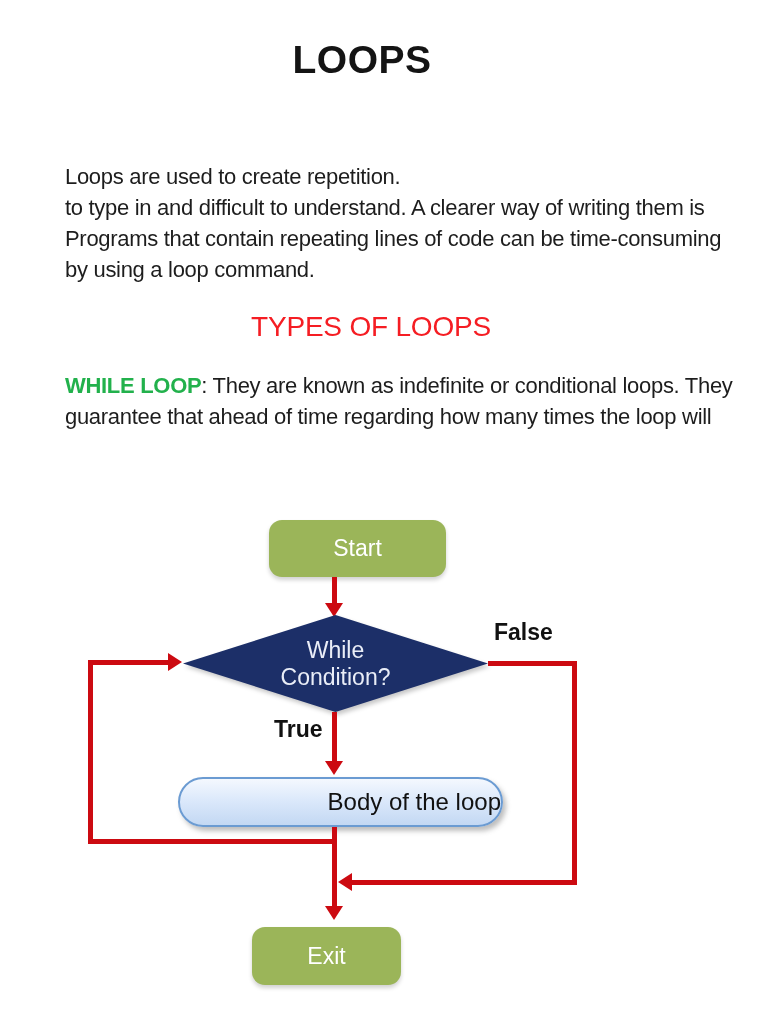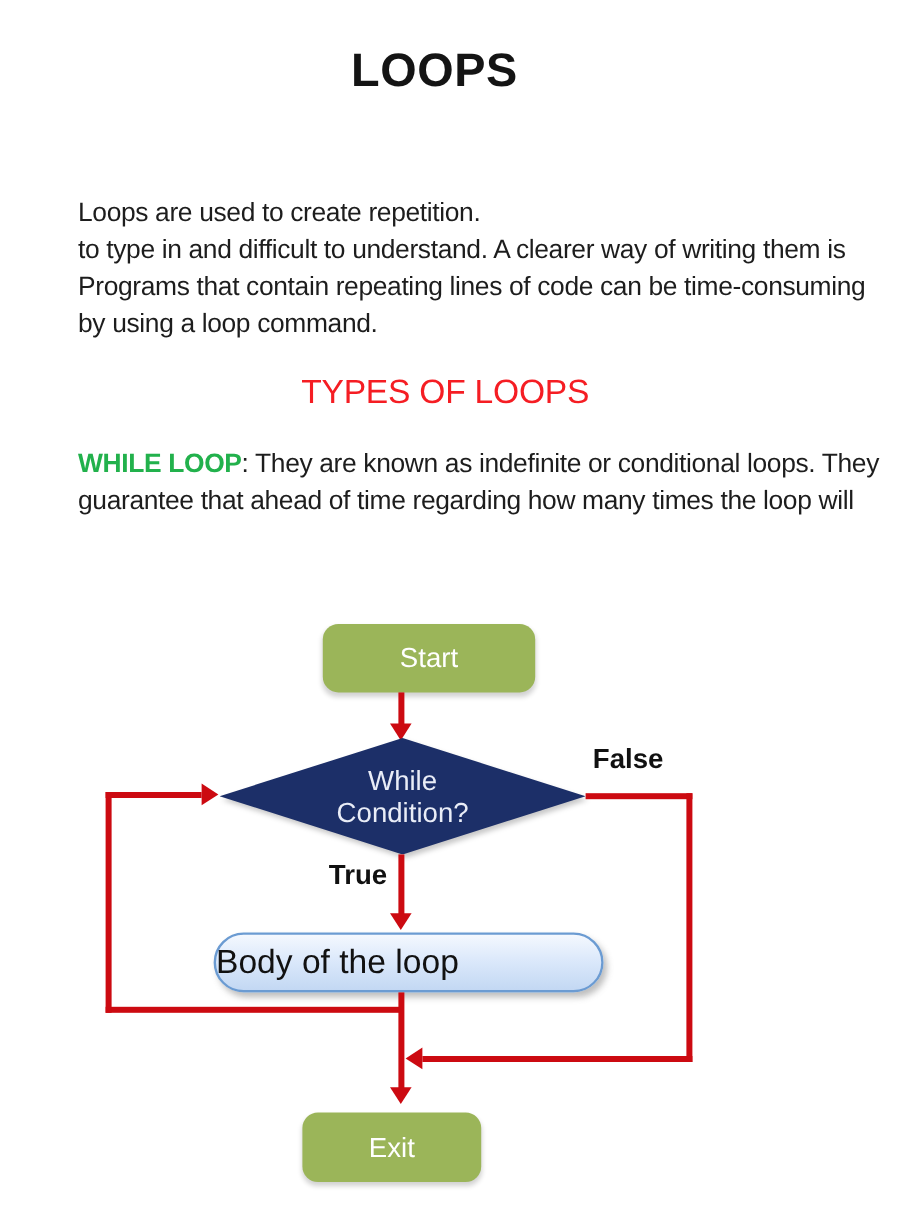--- a/index.html
+++ b/index.html
@@ -38,21 +38,21 @@
     clip-path:polygon(50% 0,100% 50%,50% 100%,0 50%);
     color:#e9edf7; display:flex; flex-direction:column; align-items:center; justify-content:center;
     font-size:23px; line-height:27px;
   }
 
   .body-pill {
     position:absolute; left:178px; top:777px; width:325px; height:50px; box-sizing:border-box;
     border-radius:25px; border:2px solid #6b9bd2;
     background:linear-gradient(180deg,#f4f8fe 0%,#dcE9fb 45%,#c3d8f3 100%);
     box-shadow:3px 4px 5px rgba(110,110,110,0.45);
-    display:flex; align-items:center; justify-content:flex-start; font-size:28px; color:#111111;
+    display:flex; align-items:center; justify-content:flex-end; font-size:24px; color:#111111;
   }
 
   .branch-label { position:absolute; font-size:23px; font-weight:bold; color:#111111; white-space:nowrap; }
   .false-label { left:494px; top:619px;text-align:right; }
   .true-label  { left:274px; top:716px; }
 
   .rline { position:absolute; background:#cc0a11; }
   .arr { position:absolute; width:0; height:0; }
   .arr-down  { border-left:9px solid transparent; border-right:9px solid transparent; border-top:14px solid #cc0a11; }
   .arr-right { border-top:9px solid transparent; border-bottom:9px solid transparent; border-left:14px solid #cc0a11; }

